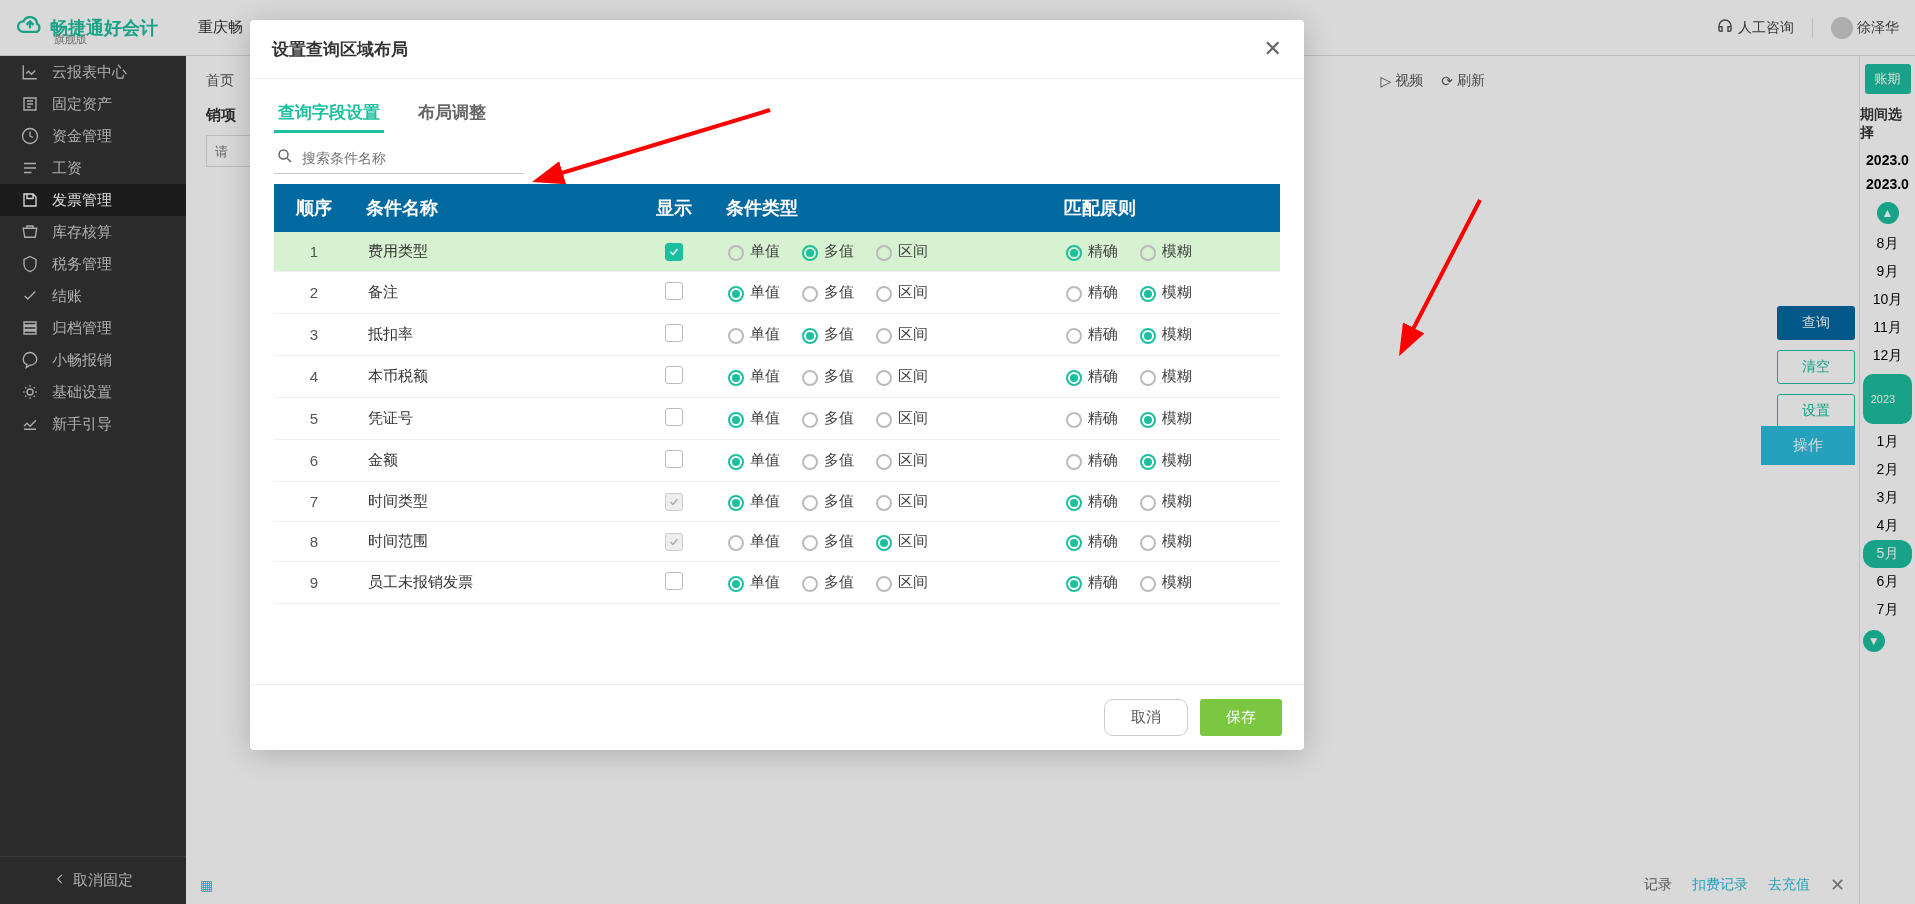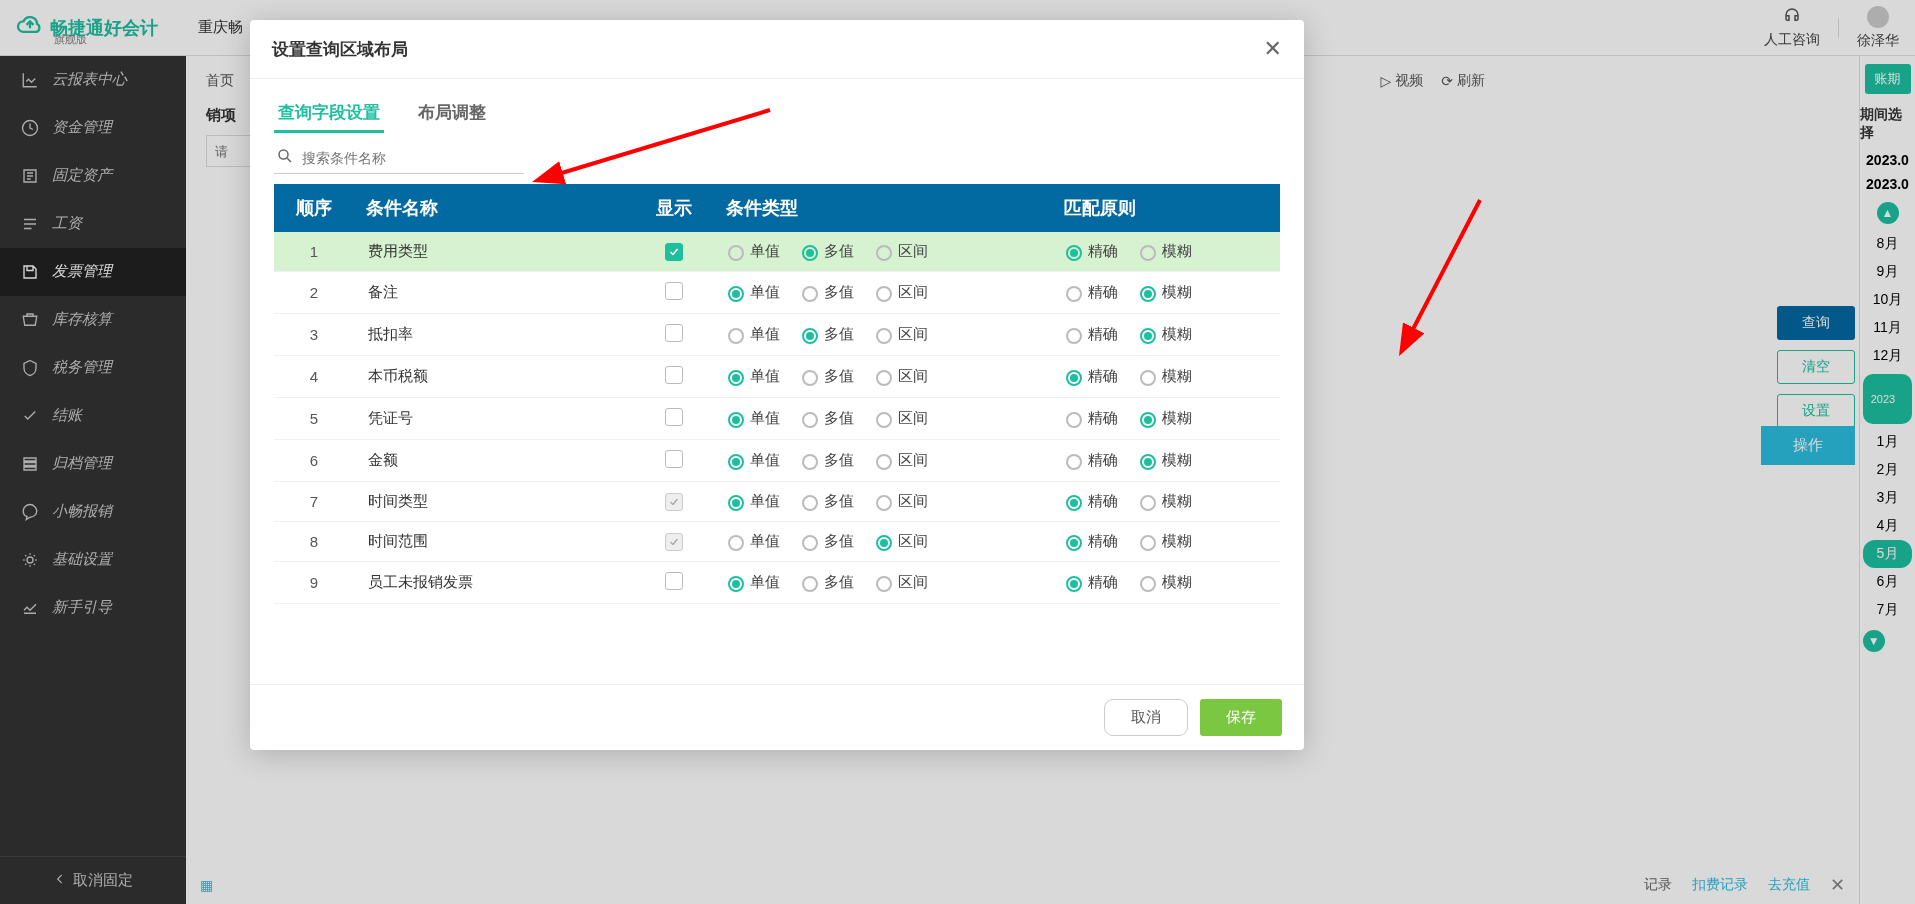--- a/index.html
+++ b/index.html
@@ -6,27 +6,27 @@
 body { background: #f5f5f5; width: 1915px; height: 904px; overflow: hidden; position: relative; }
 
 
 .top-bar { height: 56px; background: #fff; border-bottom: 1px solid #e0e0e0; display: flex; align-items: center; padding: 0 16px; position: relative; }
 .logo-area { display: flex; align-items: center; color: #1dbf9f; font-weight: bold; }
 .logo-icon svg { width: 28px; height: 28px; margin-right: 6px; }
 .logo-text { font-size: 18px; color: #1dbf9f; }
 .logo-sub { font-size: 11px; color: #888; margin-left: 40px; margin-top: -4px; position: absolute; left: 14px; top: 36px; }
 .top-company { margin-left: 40px; color: #333; font-size: 15px; }
 .top-right { margin-left: auto; display: flex; align-items: center; gap: 18px; color: #444; font-size: 14px; }
-.top-right .item { display: flex; align-items: center; gap: 4px; cursor: pointer; flex-direction: column; }
+.top-right .item { display: flex; align-items: center; gap: 4px; cursor: pointer; }
 .avatar { width: 22px; height: 22px; background: #ccc; border-radius: 50%; }
 .divider-v { width: 1px; height: 20px; background: #ddd; }
 
 
 .left-sidebar { position: absolute; left: 0; top: 56px; bottom: 0; width: 186px; background: #333; color: #ccc; font-size: 15px; overflow: hidden; }
-.left-sidebar .nav-item { display: flex; align-items: flex-start; gap: 12px; padding: 14px 20px; cursor: pointer; font-style: italic; }
+.left-sidebar .nav-item { display: flex; align-items: center; gap: 12px; padding: 6px 20px; cursor: pointer; }
 .left-sidebar .nav-item.active { background: #222; color: #fff; }
 .left-sidebar .nav-icon { width: 20px; height: 20px; display: flex; align-items: center; justify-content: center; }
 .left-sidebar .nav-icon svg { width: 18px; height: 18px; stroke: currentColor; fill: none; }
 .unpin { display: flex; align-items: center; justify-content: center; gap: 6px; padding: 14px; border-top: 1px solid #444; cursor: pointer; position: absolute; bottom: 0; left: 0; right: 0; }
 
 
 .main-area { position: absolute; left: 186px; top: 56px; right: 0; bottom: 0; background: #fff; padding: 16px 20px; }
 .breadcrumb { font-size: 14px; color: #555; margin-bottom: 16px; }
 .panel-title { font-weight: bold; font-size: 15px; color: #333; margin-bottom: 10px; }
 .filter-input { border: 1px solid #ddd; height: 32px; padding: 0 8px; width: 200px; font-size: 13px; color: #999; }
@@ -139,32 +139,32 @@
         <span class="nav-icon">
           <svg viewBox="0 0 24 24" stroke-width="1.8">
             <path d="M3 3v18h18M7 14l3-3 4 4 5-5"></path>
           </svg>
         </span>
         <span>云报表中心</span>
       </div>
       <div class="nav-item">
         <span class="nav-icon">
           <svg viewBox="0 0 24 24" stroke-width="1.8">
+            <path d="M4 4h16v16H4zM8 8h8M8 12h8M8 16h5"></path>
+          </svg>
+        </span>
+        <span>固定资产</span>
+      </div>
+      <div class="nav-item">
+        <span class="nav-icon">
+          <svg viewBox="0 0 24 24" stroke-width="1.8">
             <path d="M12 2a10 10 0 100 20 10 10 0 000-20M12 6v6l4 2"></path>
           </svg>
         </span>
         <span>资金管理</span>
-      </div>
-      <div class="nav-item">
-        <span class="nav-icon">
-          <svg viewBox="0 0 24 24" stroke-width="1.8">
-            <path d="M4 4h16v16H4zM8 8h8M8 12h8M8 16h5"></path>
-          </svg>
-        </span>
-        <span>固定资产</span>
       </div>
       <div class="nav-item">
         <span class="nav-icon">
           <svg viewBox="0 0 24 24" stroke-width="1.8">
             <path d="M4 6h16M4 12h16M4 18h10"></path>
           </svg>
         </span>
         <span>工资</span>
       </div>
       <div class="nav-item active">

